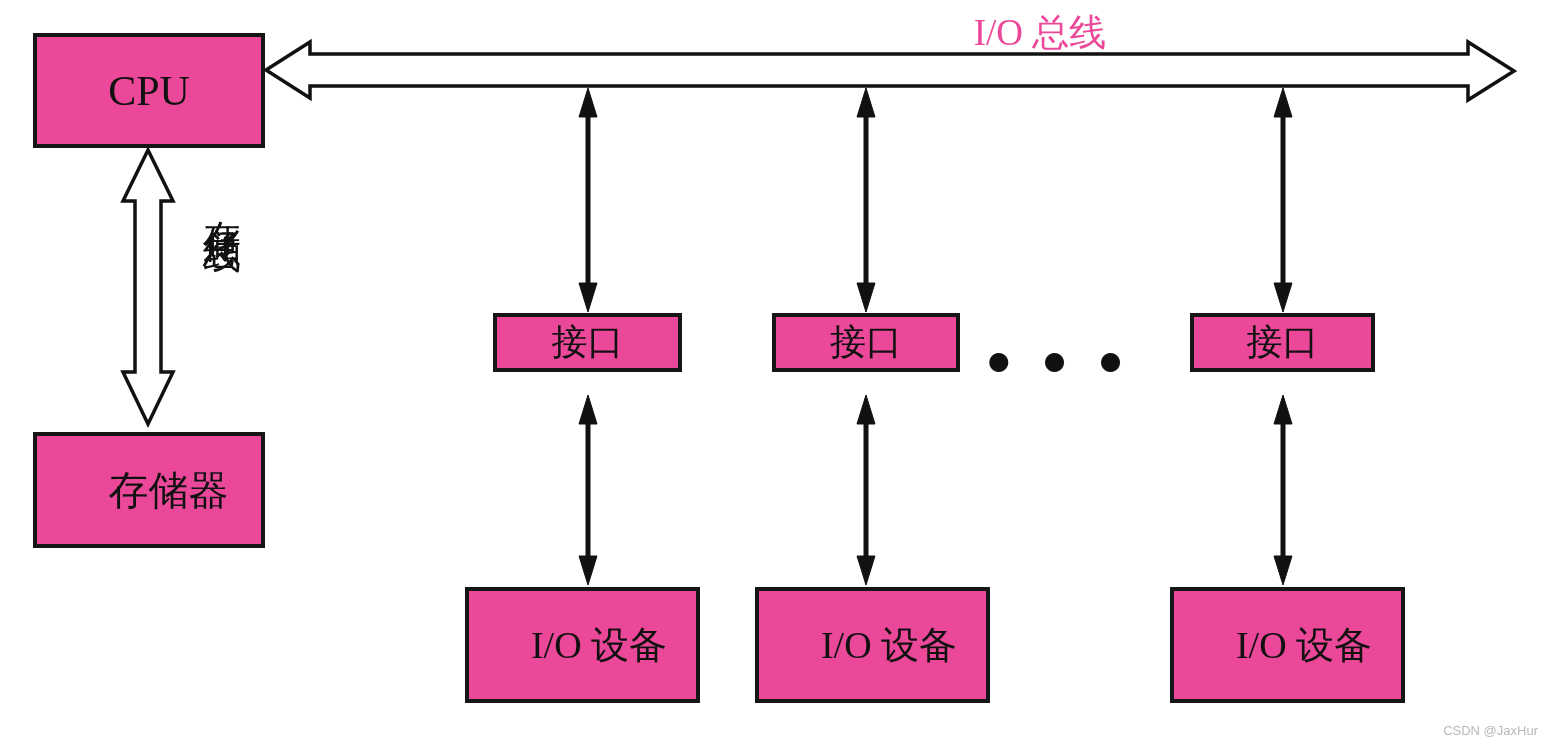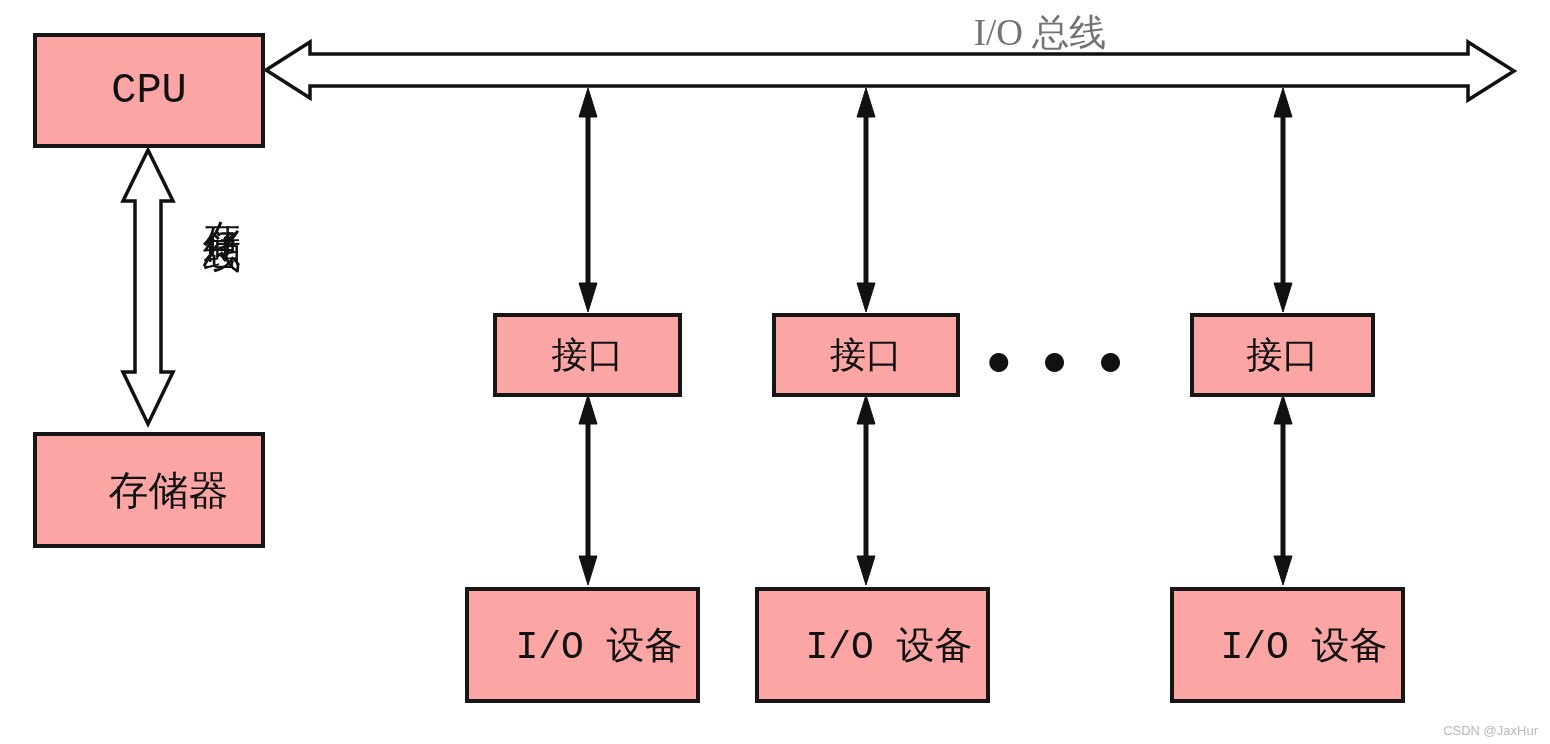--- a/index.html
+++ b/index.html
@@ -14,43 +14,42 @@
     overflow: hidden;
   }
   .layer {
     position: absolute; left: 0; top: 0;
     width: 1550px; height: 744px;
   }
   .box {
     position: absolute;
     box-sizing: border-box;
     border: 4px solid #161616;
-    background: #fca5a5;
+    background: #ec4899;
     display: flex;
     align-items: center;
     justify-content: center;
     color: #111111;
-    font-family: Liberation Mono, monospace;
   }
   .box-cpu        { left: 33px;  top: 33px;  width: 232px; height: 115px; font-size: 42px; }
   .box-memory     { left: 33px;  top: 432px; width: 232px; height: 116px; font-size: 40px; padding-left: 39px; }
-  .box-interface  { top: 313px; height: 84px; font-size: 36px; }
+  .box-interface  { top: 313px; height: 59px; font-size: 36px; }
   .box-if-1 { left: 493px;  width: 189px; }
   .box-if-2 { left: 772px;  width: 188px; }
   .box-if-3 { left: 1190px; width: 185px; }
   .box-device     { top: 587px; height: 116px; width: 235px; font-size: 38px; padding-left: 33px; }
   .box-dev-1 { left: 465px; }
   .box-dev-2 { left: 755px; }
   .box-dev-3 { left: 1170px; }
   .bus-label {
     position: absolute;
     left: 880px; top: 8px; width: 320px;
     text-align: center;
     font-size: 37px;
-    color: #737373;
+    color: #ec4899;
     white-space: nowrap;
   }
   .storage-bus-label {
     position: absolute;
     left: 196px; top: 190px;
     writing-mode: vertical-rl;
     text-orientation: upright;
     font-size: 38px;
     letter-spacing: 5px;
     color: #111111;

